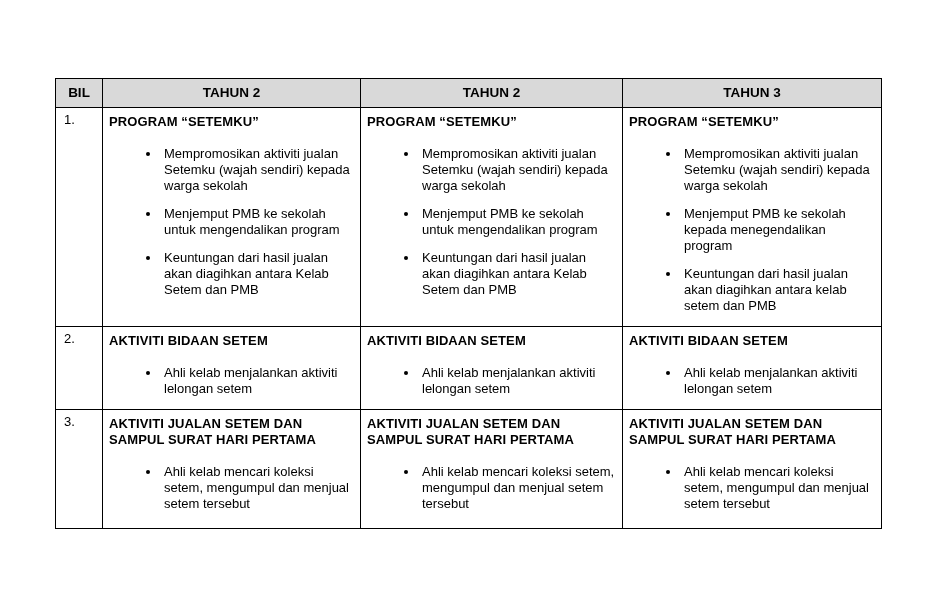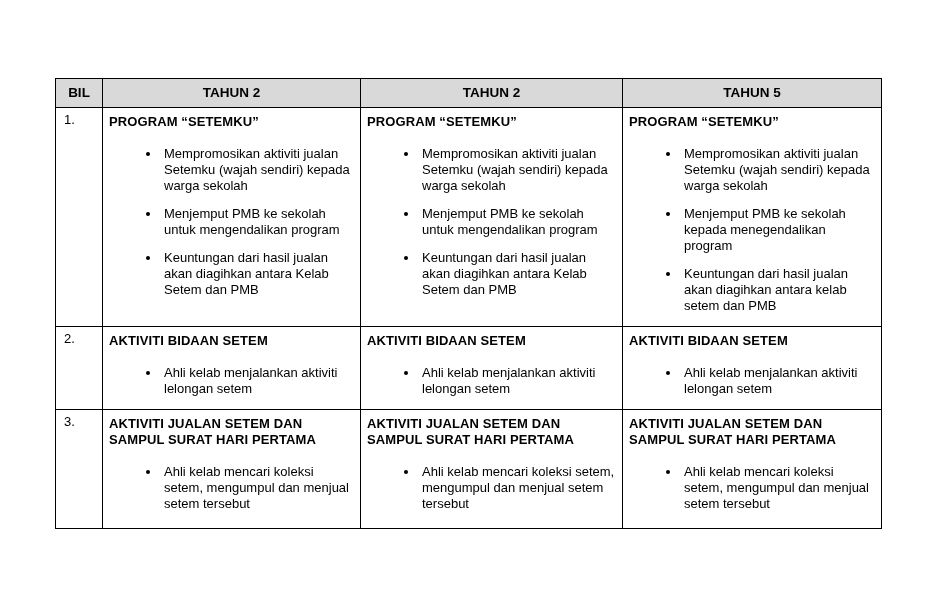--- a/index.html
+++ b/index.html
@@ -71,21 +71,21 @@
       <col style="width:47px">
       <col style="width:258px">
       <col style="width:262px">
       <col style="width:259px">
     </colgroup>
     <thead>
       <tr>
         <th>BIL</th>
         <th>TAHUN 2</th>
         <th>TAHUN 2</th>
-        <th>TAHUN 5</th>
+        <th>TAHUN 3</th>
       </tr>
     </thead>
     <tbody>
 
       <tr class="row-1">
         <td class="bil-cell">1.</td>
         <td>
           <div class="cell-title">PROGRAM “SETEMKU”</div>
           <ul class="bullet-list">
             <li>Mempromosikan aktiviti jualan Setemku (wajah sendiri) kepada warga sekolah</li>

